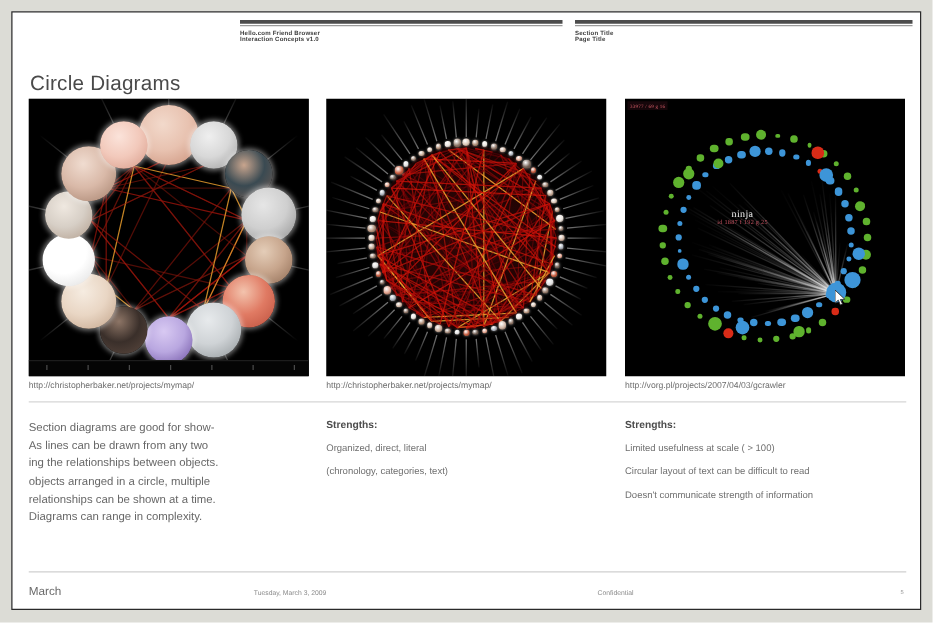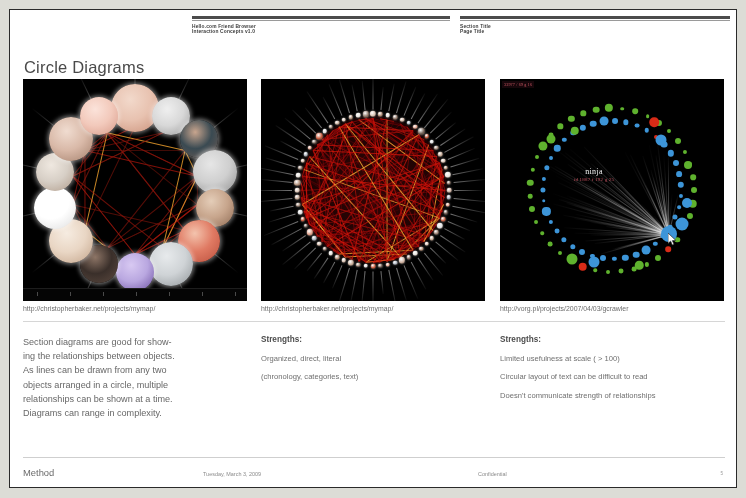--- a/index.html
+++ b/index.html
@@ -785,22 +785,22 @@
     <div class="cap c2">http://christopherbaker.net/projects/mymap/</div>
     <div class="cap c3">http://vorg.pl/projects/2007/04/03/gcrawler</div>
   </div>
   <div class="cap-rule"></div>
 
   <div class="cols">
 
     <div class="col a">
       <div class="lead">
         <div>Section diagrams are good for show-</div>
+        <div>As lines can be drawn from any two</div>
         <div>ing the relationships between objects.</div>
-        <div>As lines can be drawn from any two</div>
         <div>objects arranged in a circle, multiple</div>
         <div>relationships can be shown at a time.</div>
         <div>Diagrams can range in complexity.</div>
       </div>
     </div>
 
     <div class="col b">
       <div class="sub-h">Strengths:</div>
       <div class="blist">
         <p>Organized, direct, literal</p>
@@ -808,26 +808,26 @@
           <span class="l2">(chronology, categories, text)</span>
         </p>
       </div>
     </div>
 
     <div class="col c">
       <div class="sub-h">Strengths:</div>
       <div class="blist">
         <p>Limited usefulness at scale ( &gt; 100)</p>
         <p>Circular layout of text can be difficult to read</p>
-        <p>Doesn't communicate strength of relationships</p>
+        <p>Doesn't communicate strength of information</p>
       </div>
     </div>
   </div>
 
   <div class="ftr-rule"></div>
   <div class="ftr">
-    <div class="ftr-method">Method</div>
+    <div class="ftr-method">March</div>
     <div class="ftr-date">Tuesday, March 3, 2009</div>
     <div class="ftr-conf">Confidential</div>
     <div class="ftr-pg">5</div>
   </div>
 
 </div>
 
 </body></html>

